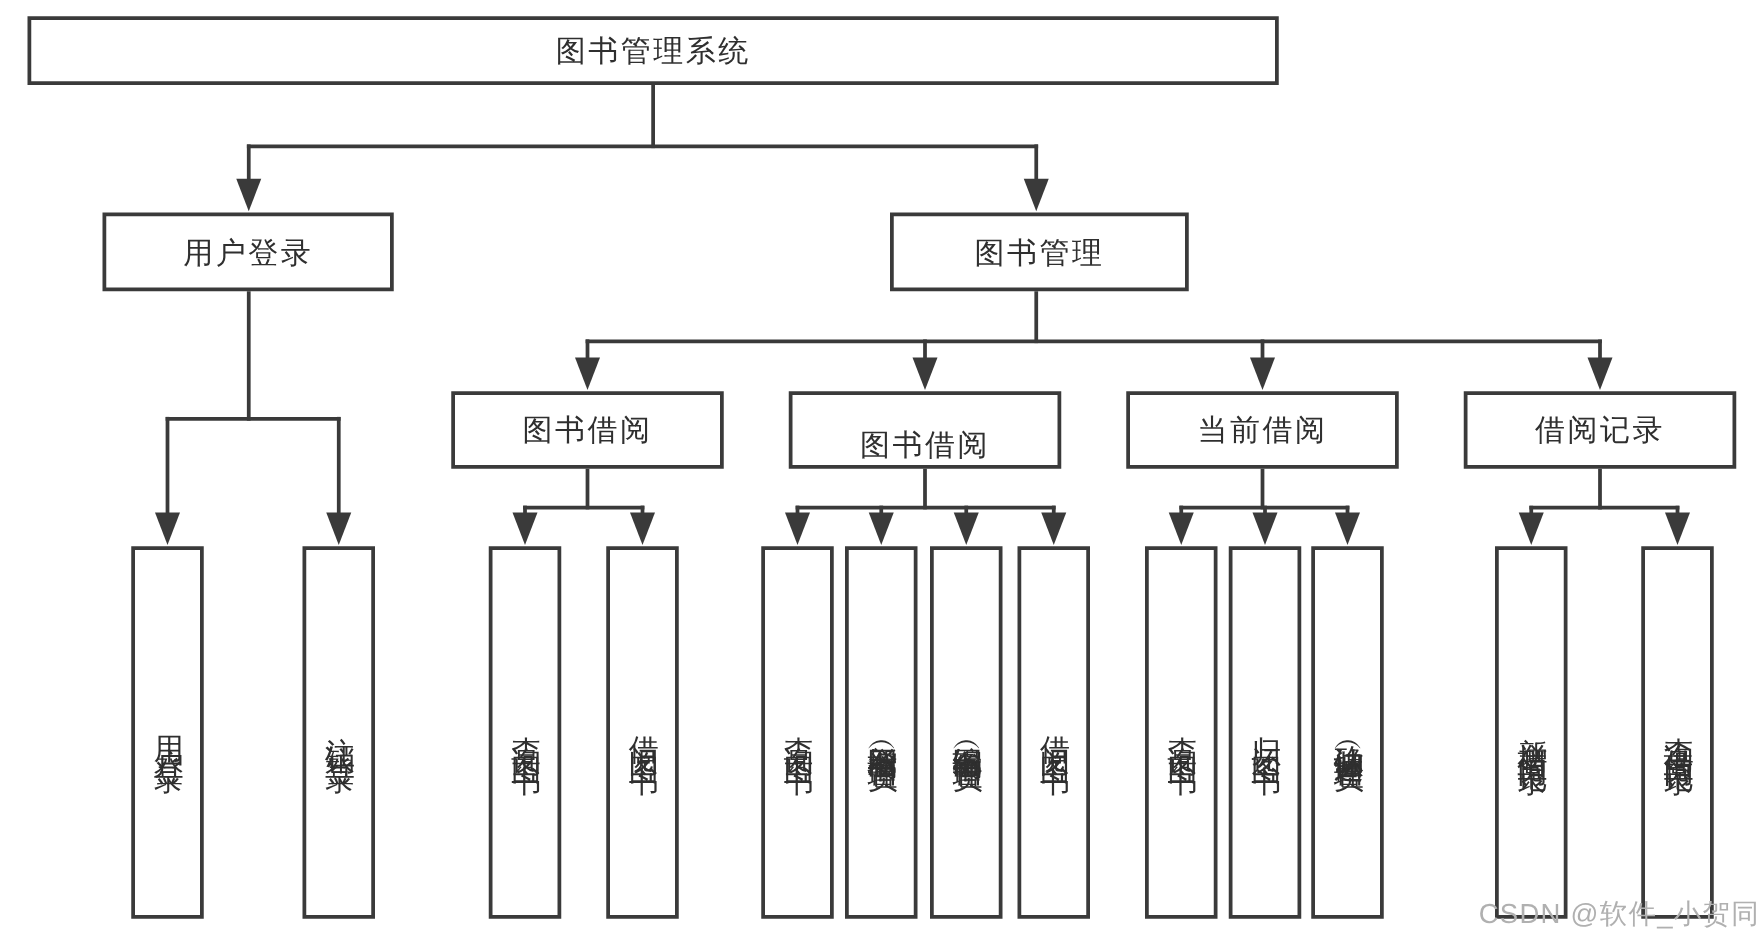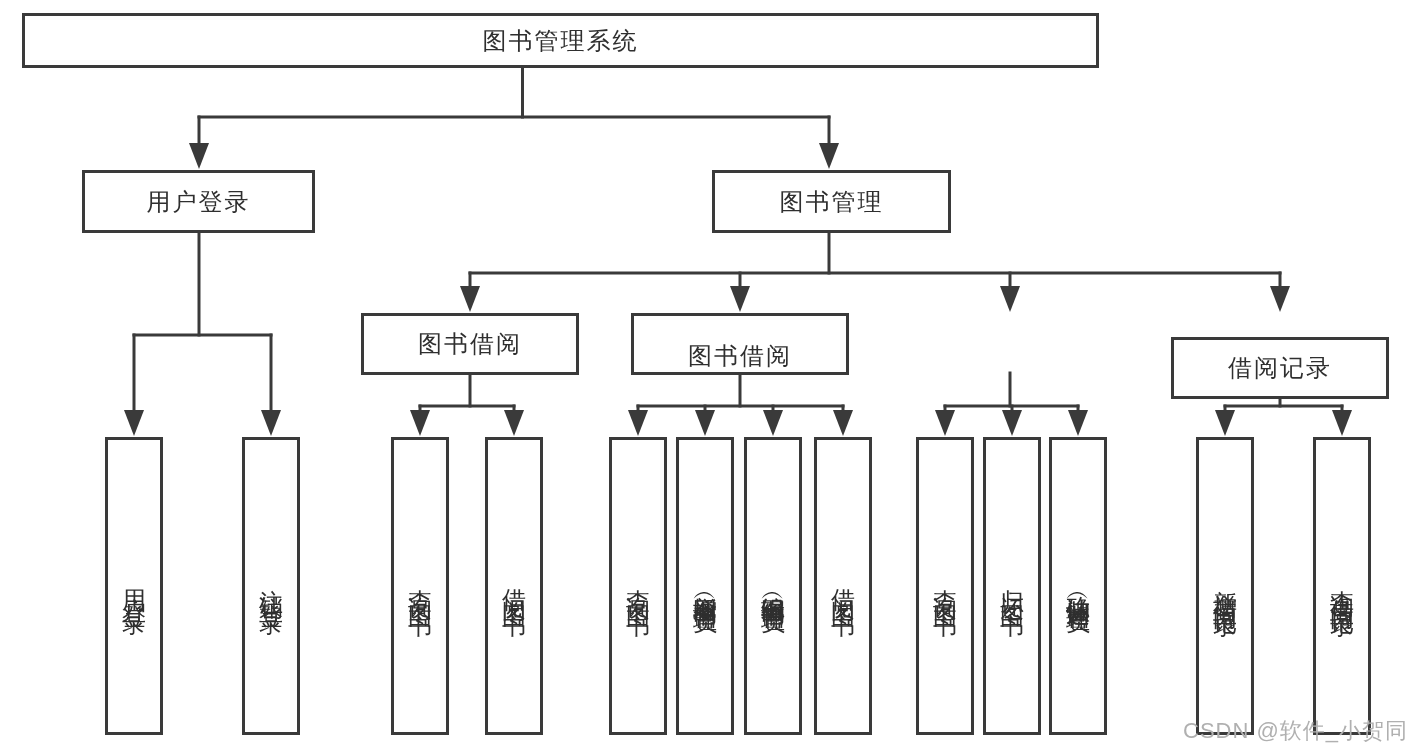--- a/index.html
+++ b/index.html
@@ -43,30 +43,30 @@
     line-height: 1;
     font-size: 24px;
     color: #2f2f2f;
     white-space: nowrap;
   }
   .sp-wide  { letter-spacing: 8px; }
   .sp-mid   { letter-spacing: 5px; }
   .sp-tight { letter-spacing: 2px; }
 
   
-  .b-root      { left: 22px;   top: 13px;  width: 1077px; height: 55px; }
+  .b-root      { left: 22px;   top: 13px;  width: 1001px; height: 55px; }
   
   .b-user      { left: 82px;   top: 170px; width: 233px;  height: 63px; }
   .b-mgmt      { left: 712px;  top: 170px; width: 239px;  height: 63px; }
   
   .b-l3        { top: 313px; height: 62px; width: 218px; }
   .b-newrec    { left: 361px;  }
   .b-borrowing { left: 631px; align-items: flex-end;  }
   .b-current   { left: 901px;  }
-  .b-records   { left: 1171px; margin-top: 24px; }
+  .b-records   { left: 1171px; }
   
   .b-leaf      { top: 437px; height: 298px; width: 58px; }
   .b-leaf-1    { left: 105px;  }
   .b-leaf-2    { left: 242px;  }
   .b-leaf-3    { left: 391px;  }
   .b-leaf-4    { left: 485px;  }
   .b-leaf-5    { left: 609px;  }
   .b-leaf-6    { left: 676px;  }
   .b-leaf-7    { left: 744px;  }
   .b-leaf-8    { left: 814px;  }
@@ -170,20 +170,23 @@
   <div class="box b-mgmt">
     <span class="hlabel">图书管理</span>
   </div>
 
   <div class="box b-l3 b-newrec">
     <span class="hlabel">图书借阅</span>
   </div>
   <div class="box b-l3 b-borrowing">
     <span class="hlabel">图书借阅</span>
   </div>
+  <div class="box b-l3 b-current">
+    <span class="hlabel">当前借阅</span>
+  </div>
   <div class="box b-l3 b-records">
     <span class="hlabel">借阅记录</span>
   </div>
 
   <div class="box b-leaf b-leaf-1">
     <span class="vlabel sp-wide">用户登录</span>
   </div>
   <div class="box b-leaf b-leaf-2">
     <span class="vlabel sp-wide">注销登录</span>
   </div>

